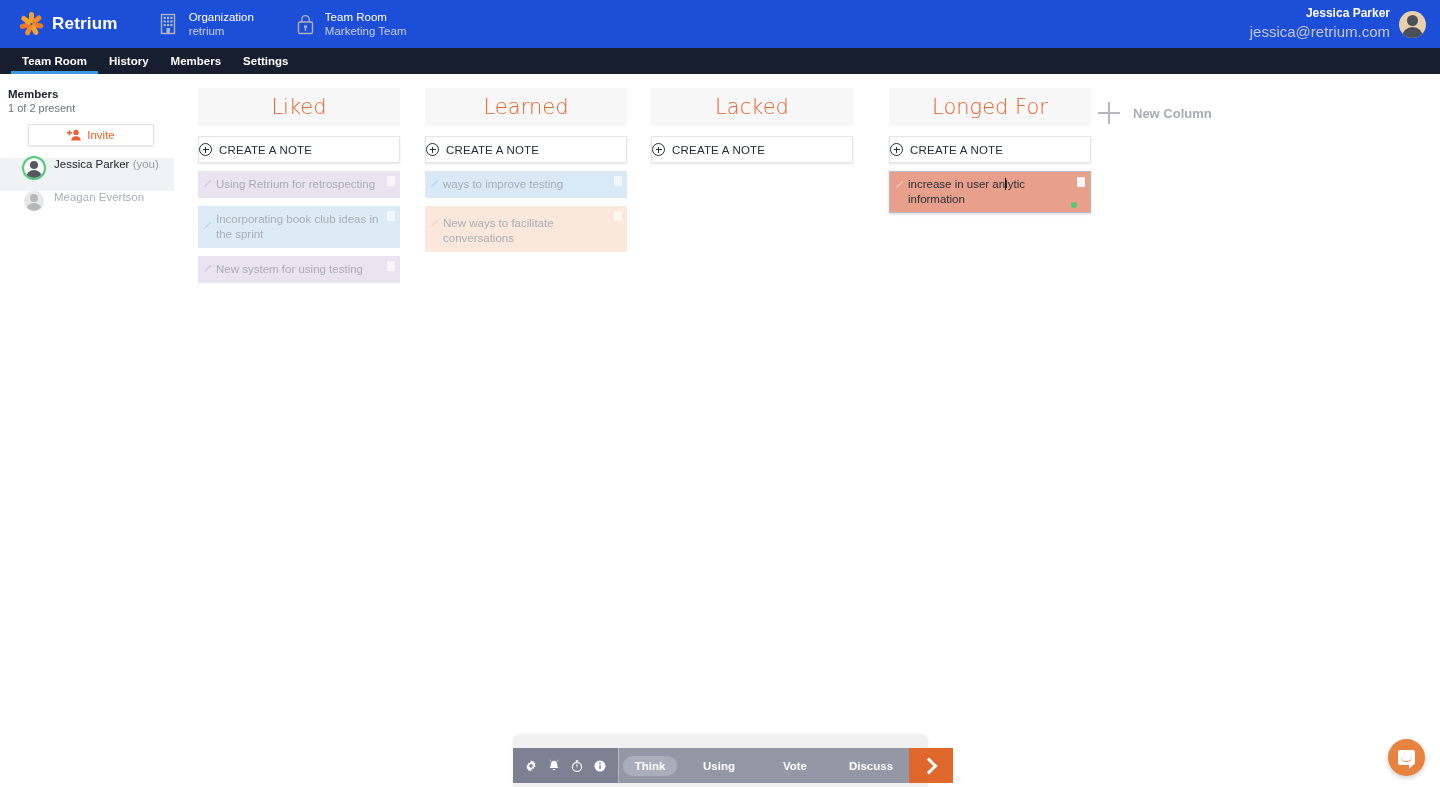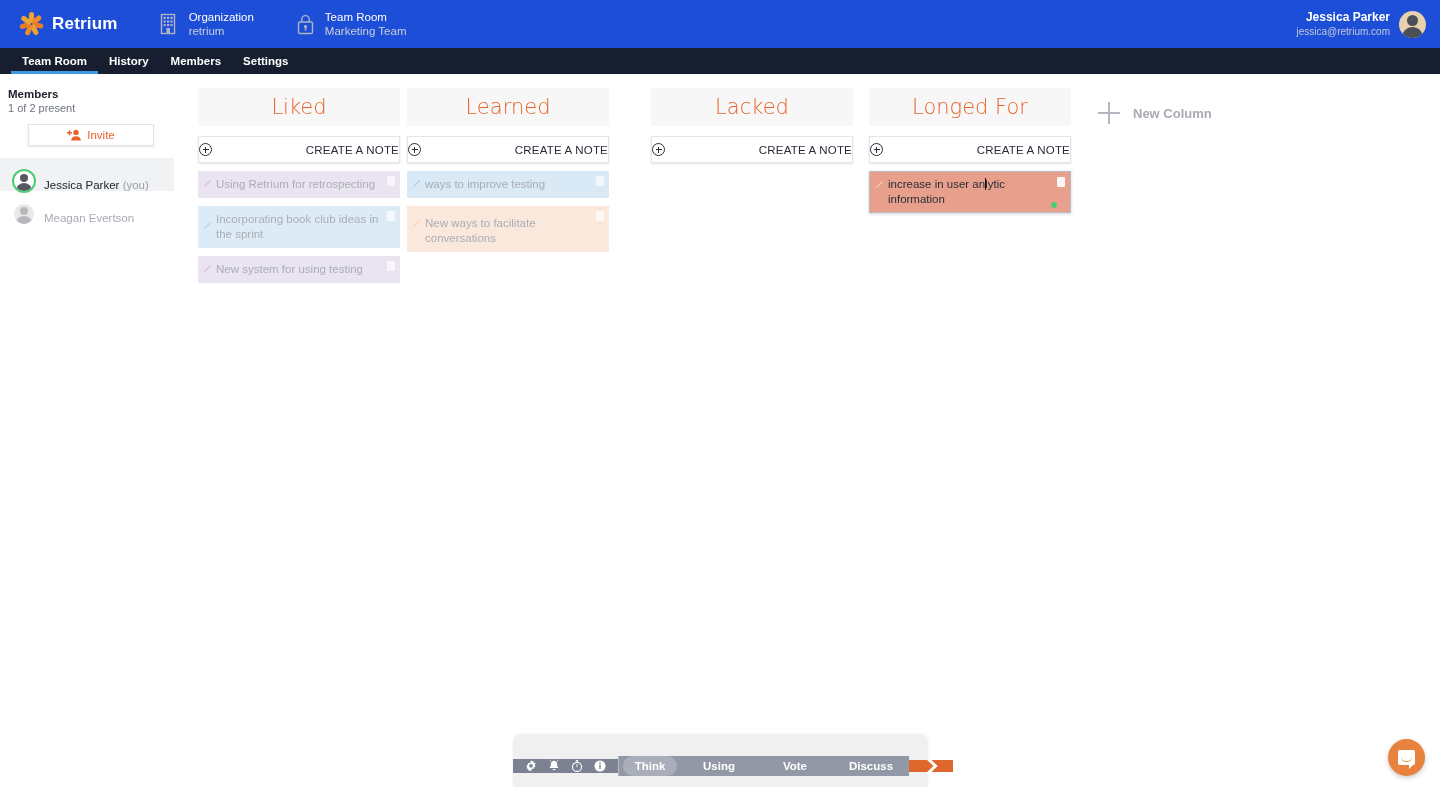--- a/index.html
+++ b/index.html
@@ -33,21 +33,21 @@
   .ctx-icon { width: 20px; height: 22px; margin-right: 9px; color: #aeb4c4; }
   .ctx-text { line-height: 1.25; }
   .ctx-label { color: #ffffff; font-size: 11.5px; font-weight: normal; }
   .ctx-value { color: #c9cedb; font-size: 11.5px; }
   .user-block {
     margin-left: auto; margin-right: 14px;
     display: flex; align-items: center;
   }
   .user-text { text-align: right; line-height: 1.3; margin-right: 9px; }
   .user-name { color: #ffffff; font-size: 12px; font-weight: bold; }
-  .user-email { color: #c3c9d7; font-size: 10px; }
+  .user-email { color: #c3c9d7; font-size: 15px; }
   .avatar-top {
     width: 27px; height: 27px; border-radius: 50%;
     background: #e8cfae; overflow: hidden; position: relative;
   }
   .avatar-top .head {
     position: absolute; left: 8px; top: 4px;
     width: 11px; height: 11px; border-radius: 50%; background: #4a4f58;
   }
   .avatar-top .body {
     position: absolute; left: 3px; top: 16px;
@@ -95,22 +95,22 @@
     background: #ffffff;
     border: 1px solid #e2e4e8;
     box-shadow: 0 1px 2px rgba(0,0,0,.10);
     display: flex; align-items: center; justify-content: center;
     cursor: pointer;
   }
   .invite-label {
     color: #e8622a; font-size: 11.5px; margin-left: 6px;
   }
   .member-row {
-    display: flex; align-items: flex-end;
-    height: 33px; padding-left: 14px;
+    display: flex; align-items: flex-start;
+    height: 33px; padding-left: 24px;
     cursor: pointer;
   }
   .member-row.present { background: #f1f2f4; }
   .m-avatar {
     width: 20px; height: 20px; border-radius: 50%;
     position: relative; overflow: hidden; flex: none;
     background: #c9c9c9;
   }
   .m-avatar.ring { box-shadow: 0 0 0 2px #4ecb77; background: #ffffff; }
   .m-avatar .mhead {
@@ -141,21 +141,21 @@
   }
   .col-title {
     color: #e8622a; font-size: 21px; font-weight: 300;
     font-family: "DejaVu Sans", sans-serif;
   }
   .create-note {
     margin-top: 10px; height: 27px;
     background: #ffffff;
     border: 1px solid #e4e5e9;
     box-shadow: 0 1px 2px rgba(0,0,0,.10);
-    display: flex; align-items: center; justify-content: space-between;
+    display: flex; align-items: center; justify-content: flex-start;
     cursor: pointer;
   }
   .cn-label {
     color: #272c36; font-size: 11.5px; letter-spacing: .2px;
     margin-left: 7px;
   }
   .plus-circle {
     width: 13px; height: 13px; border-radius: 50%;
     border: 1.4px solid #272c36; position: relative; flex: none;
   }
@@ -225,21 +225,21 @@
   .toolbar-shell {
     position: absolute; left: 513px; top: 735px;
     width: 415px; height: 52px;
     background: #f0f0f1;
     border-radius: 7px 7px 0 0;
     box-shadow: 0 -1px 3px rgba(0,0,0,.07);
   }
   .toolbar {
     position: absolute; left: 0; top: 13px;
     width: 440px; height: 35px;
-    display: flex; overflow: hidden; align-items: center;
+    display: flex; overflow: hidden;
   }
   .tb-icons {
     width: 105px; background: #7c8292;
     display: flex; align-items: center; justify-content: space-around;
     padding: 0 6px;
   }
   .tb-icon { width: 14px; height: 14px; color: #ffffff; cursor: pointer; }
   .tb-phases {
     flex: 1; background: #9298a6;
     display: flex; align-items: center;
@@ -437,21 +437,21 @@
       <div class="note" style="background:#eae3f0">
         <svg class="pencil" viewBox="0 0 10 10">
             <path d="M0.5 9.5L2 7 7.3 1.7l1 1L3 8z" fill="#c8a8d8"></path>
           </svg>
         <span>New system for using testing</span>
         <span class="trash"></span>
       </div>
     </div>
   </div>
 
-  <div class="column" style="left:233px">
+  <div class="column" style="left:251px">
     <div class="col-header">
       <span class="col-title">Learned</span>
     </div>
     <div class="create-note">
       <span class="plus-circle"></span>
       <span class="cn-label">CREATE A NOTE</span>
     </div>
     <div class="notes">
       <div class="note" style="background:#d9e9f5">
         <svg class="pencil" viewBox="0 0 10 10">
@@ -473,21 +473,21 @@
   <div class="column" style="left:477px">
     <div class="col-header">
       <span class="col-title">Lacked</span>
     </div>
     <div class="create-note">
       <span class="plus-circle"></span>
       <span class="cn-label">CREATE A NOTE</span>
     </div>
   </div>
 
-  <div class="column" style="left:695px">
+  <div class="column" style="left:715px">
     <div class="col-header">
       <span class="col-title">Longed For</span>
     </div>
     <div class="create-note">
       <span class="plus-circle"></span>
       <span class="cn-label">CREATE A NOTE</span>
     </div>
     <div class="notes">
       <div class="note active">
         <svg class="pencil" viewBox="0 0 10 10">

